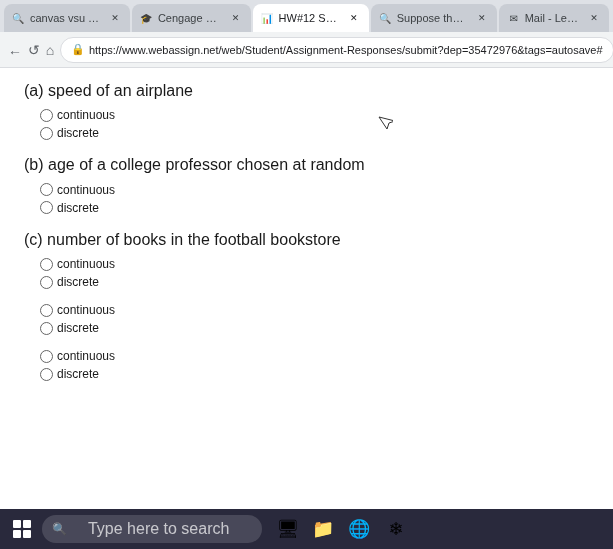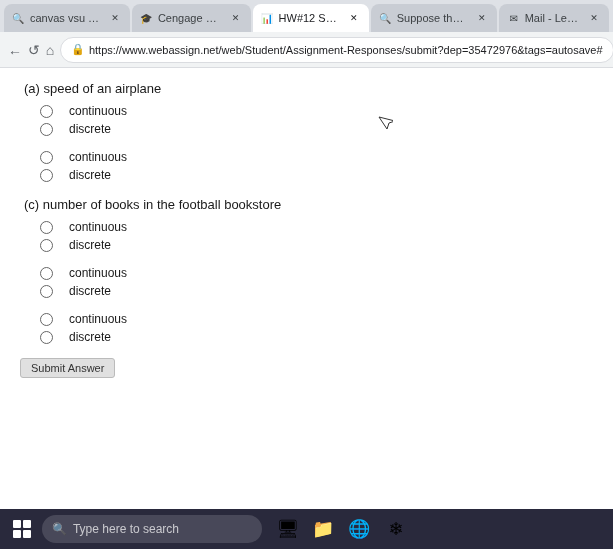--- a/index.html
+++ b/index.html
@@ -152,30 +152,30 @@
       margin-bottom: 12px;
       line-height: 1.4;
     }
 
     .question-part {
       margin-bottom: 14px;
       padding-left: 4px;
     }
 
     .part-label {
-      font-size: 13px;
+      font-size: 16px;
       color: #1a1a1a;
       margin-bottom: 6px;
       line-height: 1.4;
     }
 
     .radio-option {
       display: flex;
       align-items: center;
-      gap: 16px;
+      gap: 4px;
       margin-left: 16px;
       margin-bottom: 4px;
     }
 
     .radio-btn {
       width: 13px;
       height: 13px;
       border: 1.5px solid #666;
       border-radius: 50%;
       flex-shrink: 0;
@@ -255,22 +255,23 @@
       gap: 6px;
       cursor: pointer;
     }
 
     .search-icon-tb {
       color: rgba(255,255,255,0.7);
       font-size: 12px;
     }
 
     .search-text {
-      font-size: 12px;
+      font-size: 16px;
       color: rgba(255,255,255,0.7);
+      margin-left: 15px;
     }
 
     .taskbar-apps {
       display: flex;
       align-items: center;
       gap: 4px;
       margin-left: 4px;
     }
 
     .taskbar-app {
@@ -344,20 +345,21 @@
         <div class="radio-btn"></div>
         <span class="radio-label">continuous</span>
       </div>
       <div class="radio-option">
         <div class="radio-btn"></div>
         <span class="radio-label">discrete</span>
       </div>
     </div>
 
     <div class="question-part">
+      <div class="part-label">(b) age of a college professor chosen at random</div>
       <div class="radio-option">
         <div class="radio-btn"></div>
         <span class="radio-label">continuous</span>
       </div>
       <div class="radio-option">
         <div class="radio-btn"></div>
         <span class="radio-label">discrete</span>
       </div>
     </div>
 
@@ -388,23 +390,20 @@
       <div class="radio-option">
         <div class="radio-btn"></div>
         <span class="radio-label">continuous</span>
       </div>
       <div class="radio-option">
         <div class="radio-btn"></div>
         <span class="radio-label">discrete</span>
       </div>
     </div>
 
-    <div class="submit-section">
-      <button class="submit-btn">Submit Answer</button>
-    </div>
 
   </div>
 
 </div>
 
 <div class="taskbar">
   <div class="taskbar-start">
     <div class="win-logo">
       <div class="win-logo-cell"></div>
       <div class="win-logo-cell"></div>

